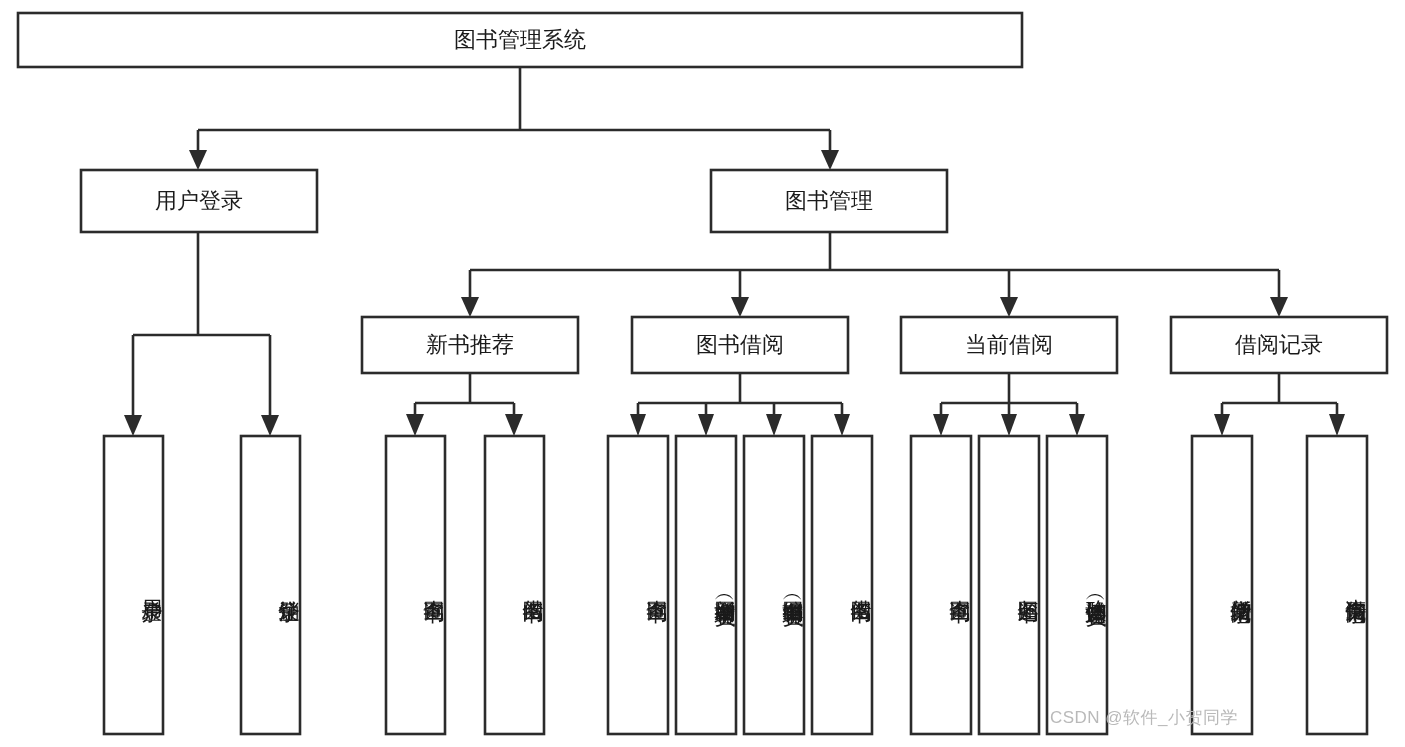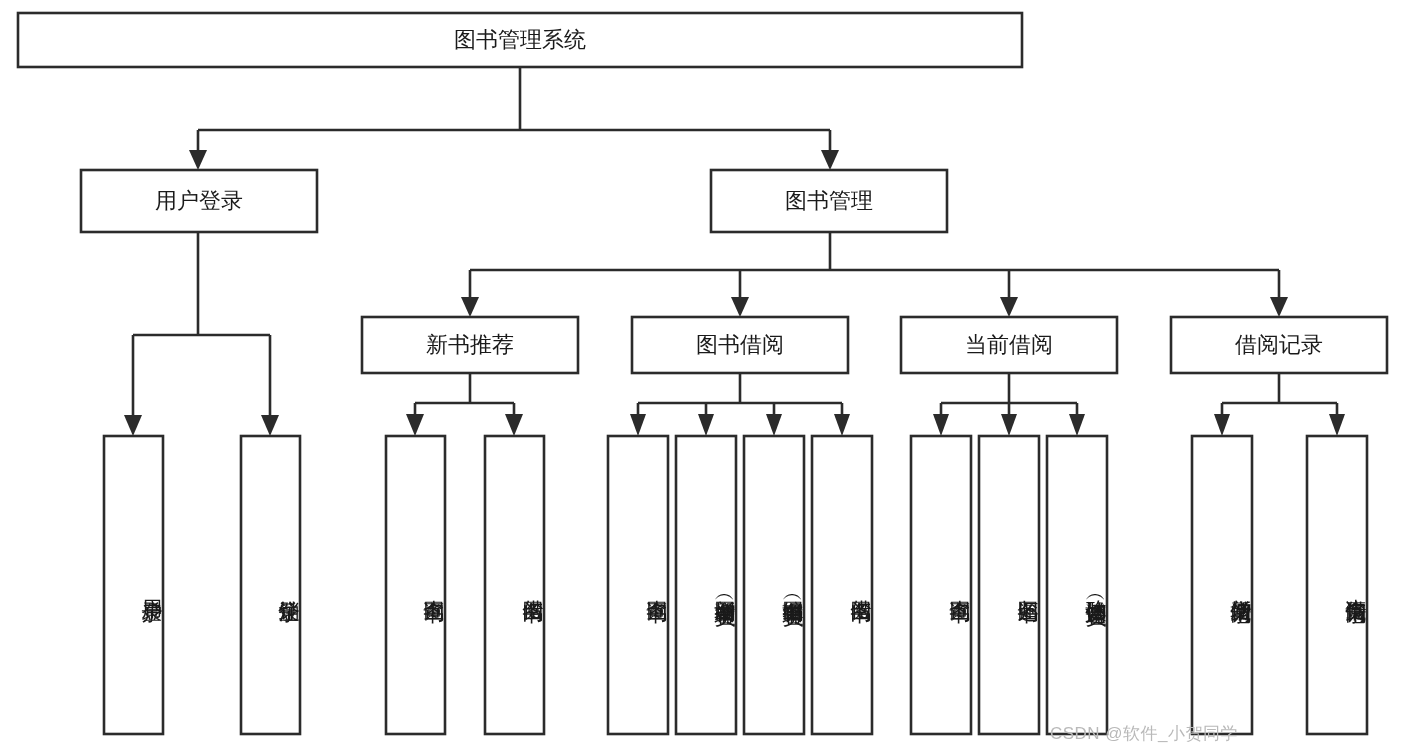--- a/index.html
+++ b/index.html
@@ -59,21 +59,21 @@
     letter-spacing: 1px;
     white-space: nowrap;
     display: flex;
     align-items: flex-start;
     justify-content: center;
     pointer-events: none;
   }
   .watermark {
     position: absolute;
     right: 12px;
-    bottom: 2px;
+    bottom: 18px;
     font-family: "Liberation Sans", "DejaVu Sans", sans-serif;
     font-size: 17px;
     color: #b9b9b9;
     white-space: nowrap;
     letter-spacing: 0.5px;
   }
 </style>
 </head>
 <body>
 

